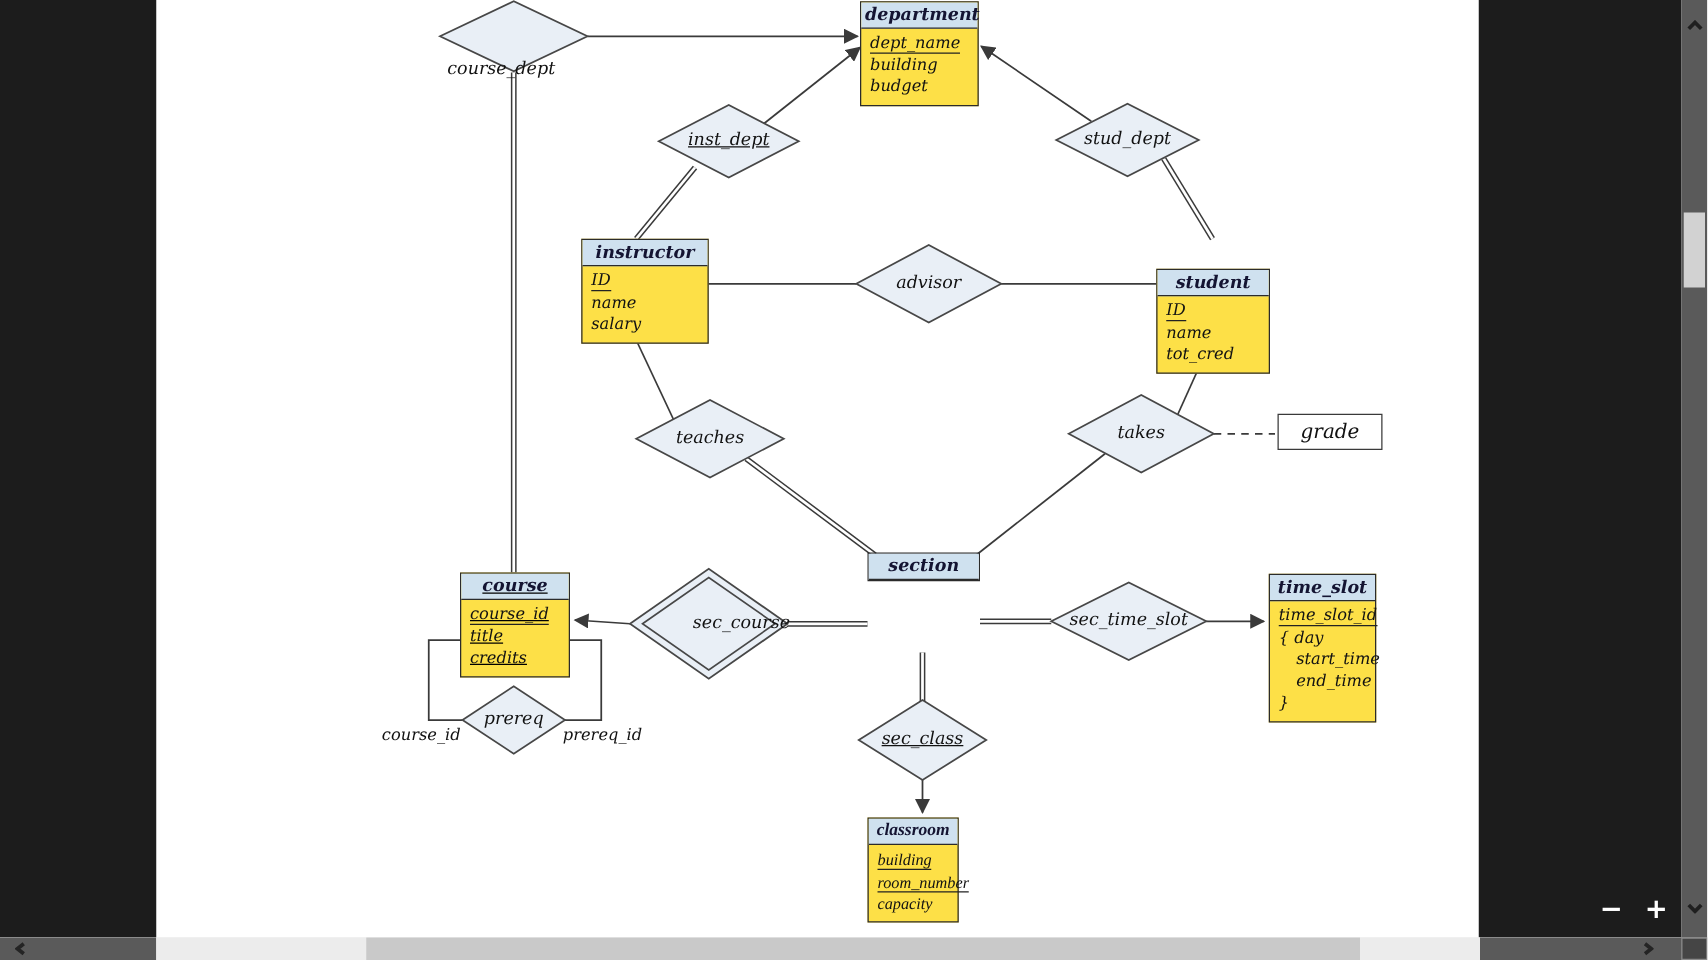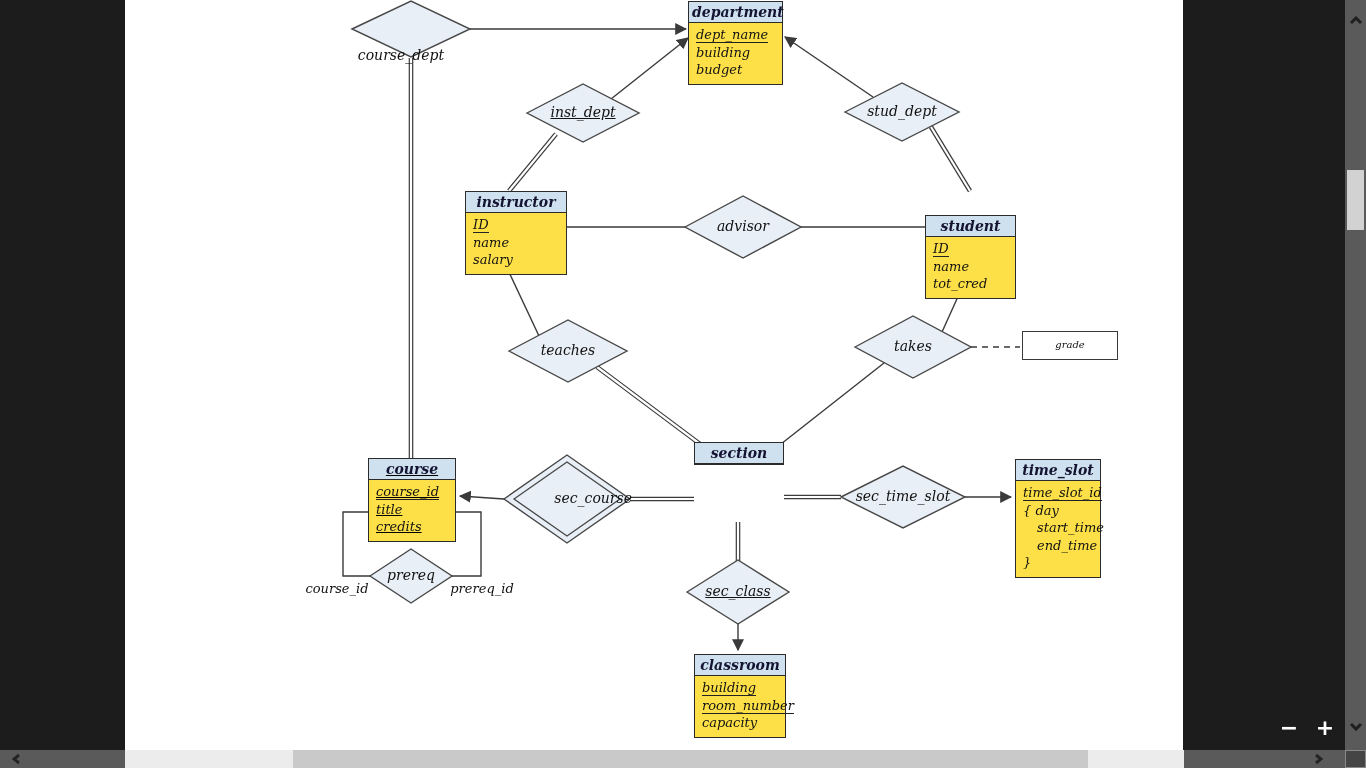--- a/index.html
+++ b/index.html
@@ -46,22 +46,22 @@
   .entity { position:absolute; box-sizing:border-box; border:1.6px solid #2b2b2b; background:#fde047; }
   .e-head { background:#cfe1ef; border-bottom:1.5px solid #2b2b2b; font-weight:bold; font-style:italic;
             font-size:14px; text-align:center; color:#141432; padding:2px 3px; white-space:nowrap; }
   .e-body { padding:3px 0 5px; }
   .e-attr { font-style:italic; font-size:13px; line-height:17.5px; padding:0 7px; color:#121212; white-space:nowrap; }
   .e-attr.indent { padding-left:21px; }
   .u-solid { border-bottom:1.2px solid #222; padding-bottom:0px; }
   .u-dash  { border-bottom:1.2px dashed #333; }
 
   .rl { position:absolute; width:130px; text-align:center; font-style:italic; font-size:14px; color:#111; pointer-events:none; }
-  .grade-box { position:absolute; left:897px; top:331px; width:96px; height:29px; box-sizing:border-box;
-               border:1.5px solid #3a3a3a; background:#fff; font-style:italic; font-size:10px;
+  .grade-box { position:absolute; left:897px; top:331px; width:84px; height:29px; box-sizing:border-box;
+               border:1.5px solid #3a3a3a; background:#fff; font-style:italic; font-size:16px;
                text-align:center; line-height:26px; color:#111; }
   .role-label { position:absolute; width:110px; text-align:center; font-style:italic; font-size:13px; color:#111; }
 </style>
 </head>
 <body>
 
 <div class="screen">
 
   <div class="doc">
     <svg class="wires" width="1058" height="750">
@@ -183,21 +183,21 @@
       <div class="e-head">time_slot</div>
       <div class="e-body">
         <div class="e-attr"><span class="u-solid">time_slot_id</span></div>
         <div class="e-attr"><span>{ day</span></div>
         <div class="e-attr indent"><span>start_time</span></div>
         <div class="e-attr indent"><span>end_time</span></div>
         <div class="e-attr"><span>}</span></div>
       </div>
     </div>
 
-    <div class="entity" style="left:569px; top:654px; width:92px;">
+    <div class="entity" style="left:569px; top:654px; width:73px;font-family:Liberation Serif, serif;">
       <div class="e-head">classroom</div>
       <div class="e-body">
         <div class="e-attr"><span class="u-solid">building</span></div>
         <div class="e-attr"><span class="u-solid">room_number</span></div>
         <div class="e-attr"><span>capacity</span></div>
       </div>
     </div>
   </div>
 
   <div class="bar-left"></div>

